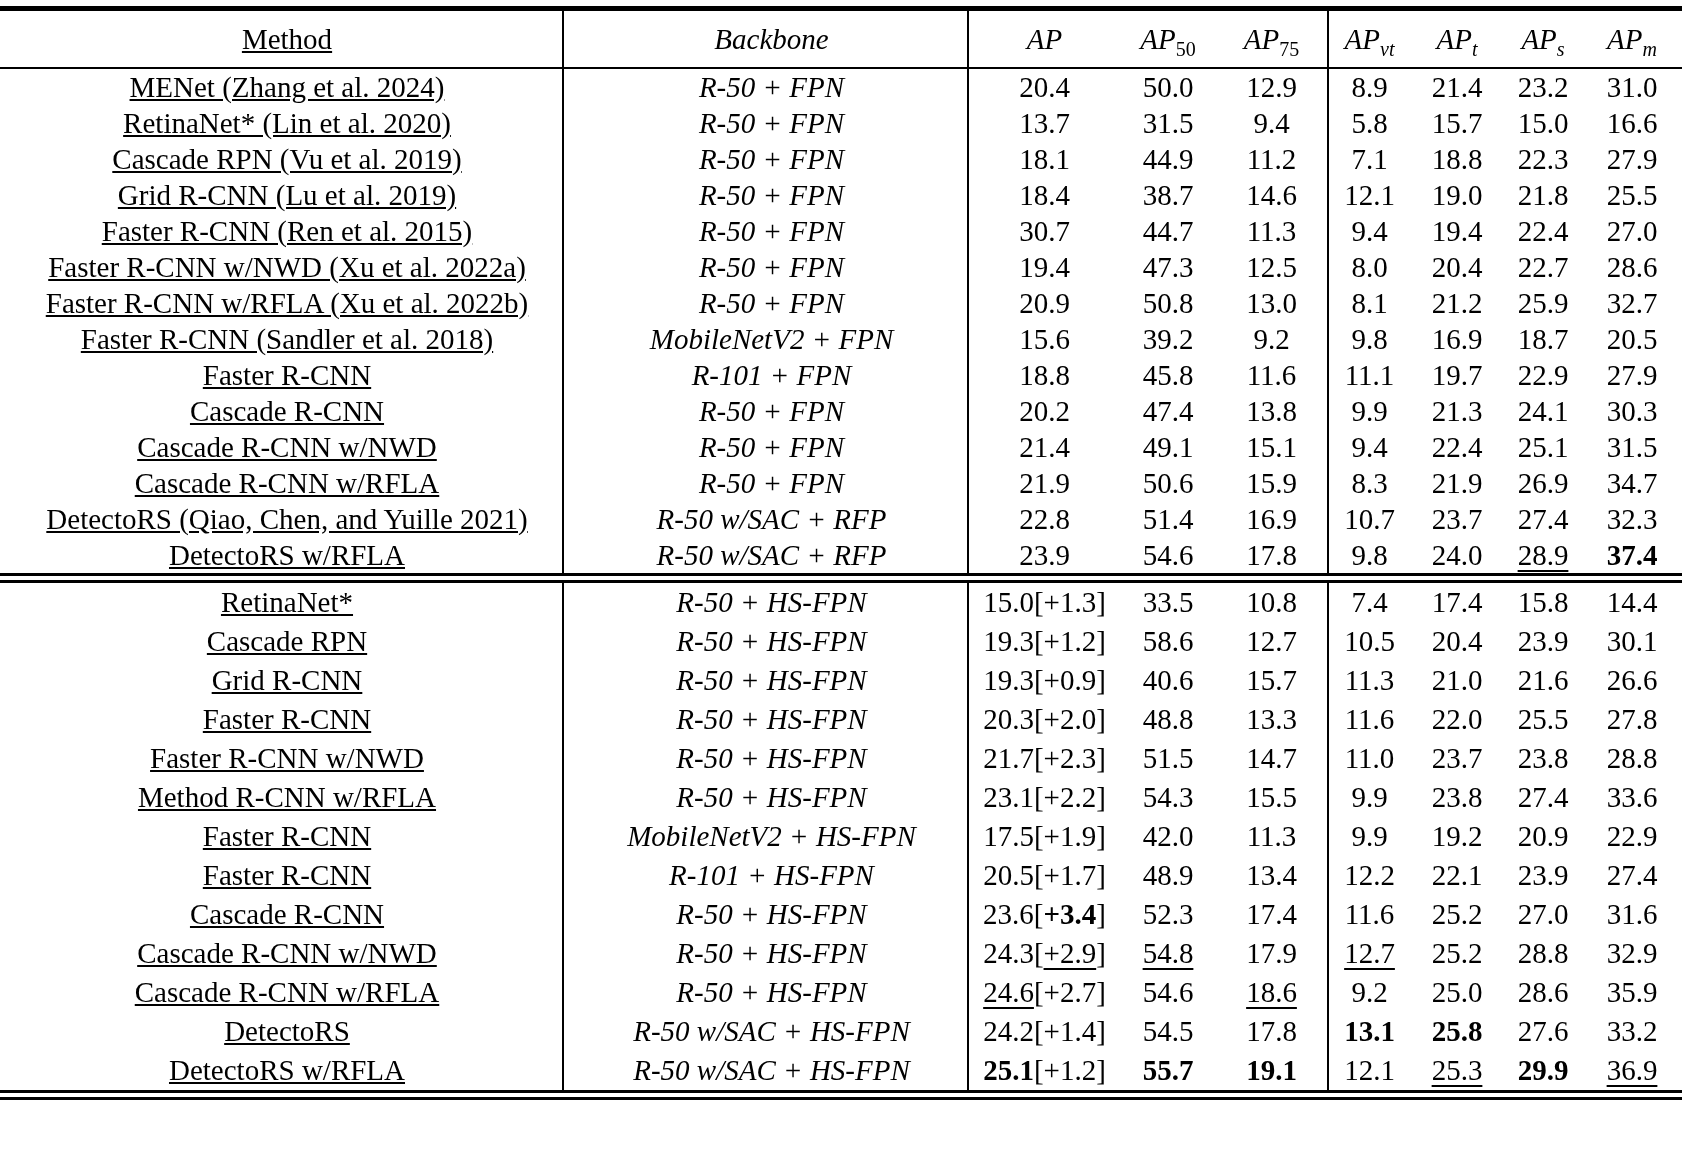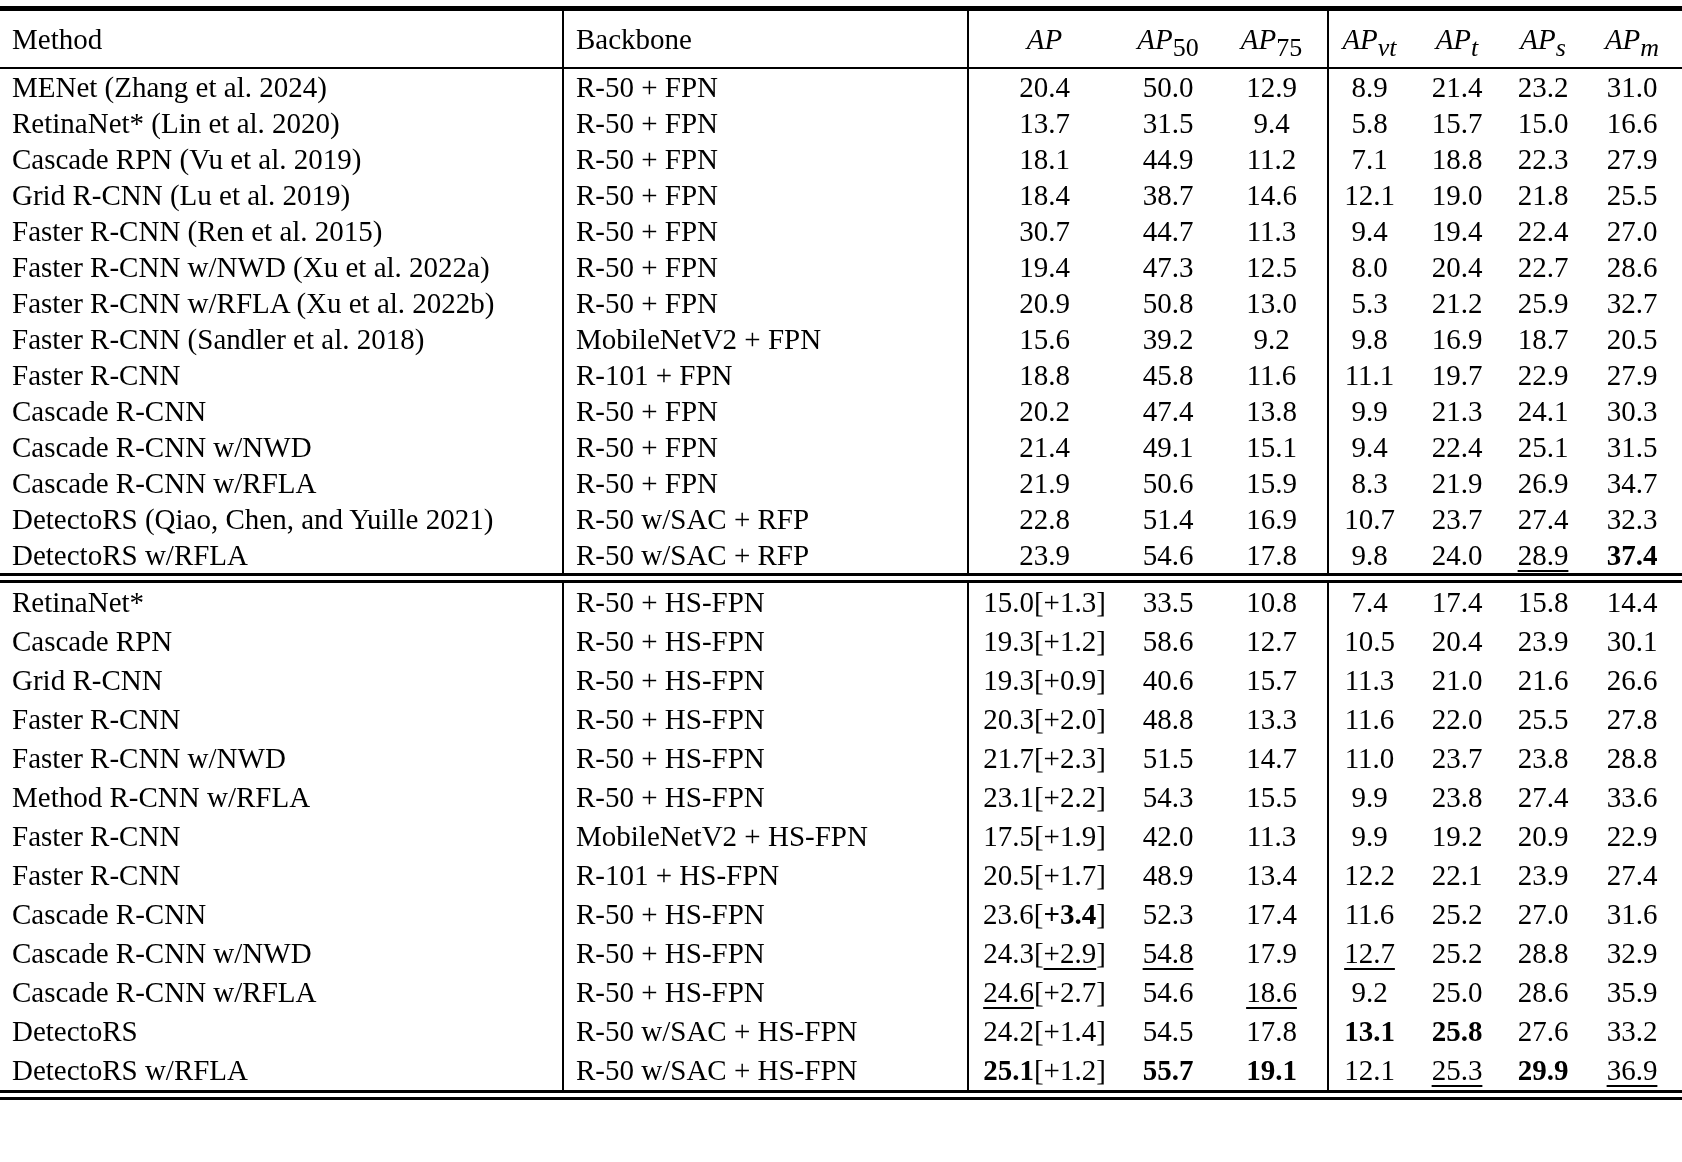--- a/index.html
+++ b/index.html
@@ -27,25 +27,25 @@
     white-space: nowrap;
     overflow: hidden;
     text-align: center;
     vertical-align: middle;
     font-weight: normal;
   }
   thead th { height: 56px; border-bottom: 2px solid #000000; }
   tbody.sec1 td { height: 36px; }
   tbody.sec2 td { height: 39px; }
   tbody.sec2 tr:first-child td { border-top: 10px double #000000; }
-  .col-method { text-align: left; padding-left: 12px; }
-  .col-backbone { text-align: left; padding-left: 12px; }
+  .col-method { text-align: center; padding-left: 12px; text-decoration: underline; }
+  .col-backbone { text-align: center; padding-left: 12px; font-style: italic; }
   .vl { border-left: 2px solid #000000; }
   .mh { font-style: italic; }            
-  sub.sb { font-size: 26px; line-height: 0; }
+  sub.sb { font-size: 20px; line-height: 0; }
   sub.sb.it { font-style: italic; }
   sub.sb.num { font-style: normal; }
   b { font-weight: bold; }
   .u {
     text-decoration: underline;
     text-decoration-thickness: 2px;
     text-underline-offset: 5px;
     text-align: right;
   }
 </style>
@@ -144,21 +144,21 @@
           <td>20.4</td>
           <td>22.7</td>
           <td>28.6</td>
         </tr>
         <tr>
           <td class="col-method">Faster R-CNN w/RFLA (Xu et al. 2022b)</td>
           <td class="col-backbone vl">R-50 + FPN</td>
           <td class="vl">20.9</td>
           <td>50.8</td>
           <td>13.0</td>
-          <td class="vl">5.3</td>
+          <td class="vl">8.1</td>
           <td>21.2</td>
           <td>25.9</td>
           <td>32.7</td>
         </tr>
         <tr>
           <td class="col-method">Faster R-CNN (Sandler et al. 2018)</td>
           <td class="col-backbone vl">MobileNetV2 + FPN</td>
           <td class="vl">15.6</td>
           <td>39.2</td>
           <td>9.2</td>

